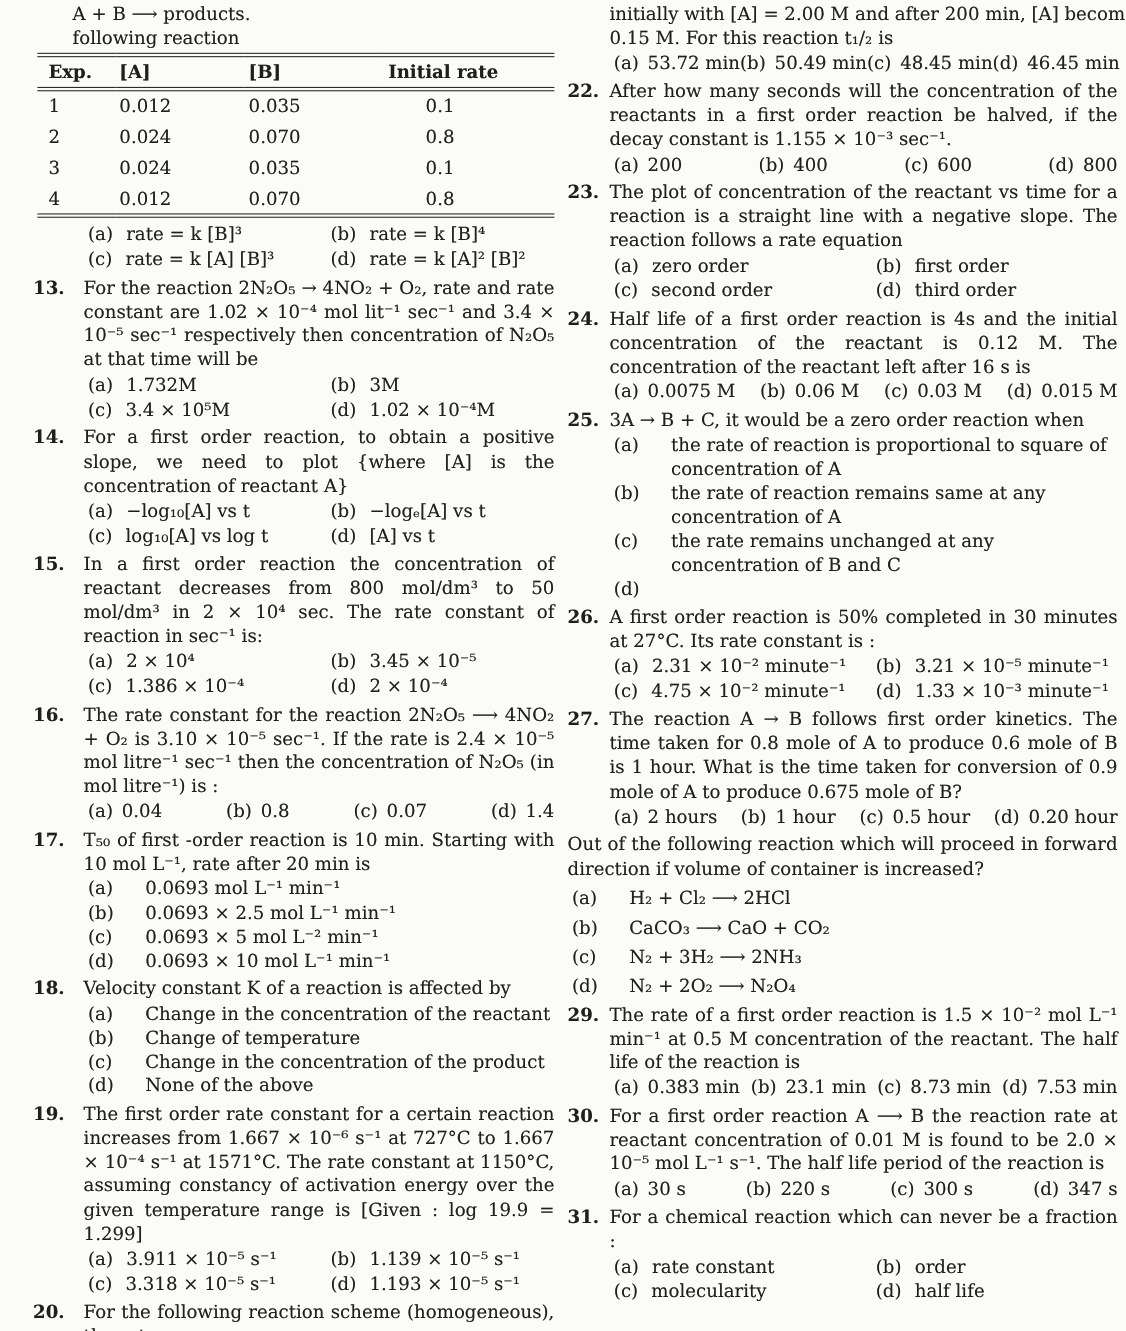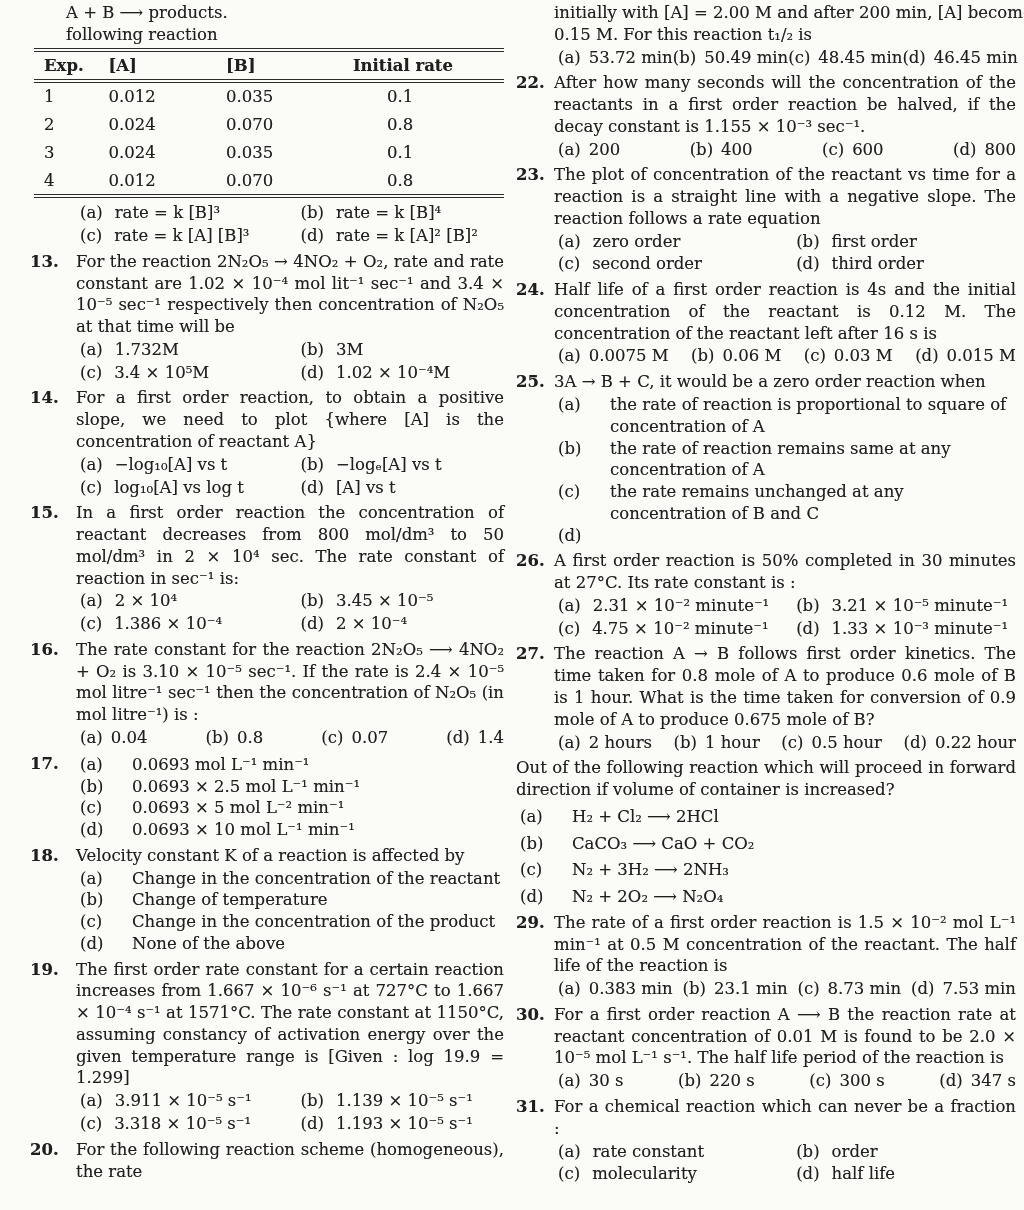--- a/index.html
+++ b/index.html
@@ -144,20 +144,21 @@
               <span class="opt"><span class="olabel">(a)</span><span class="otext">0.04</span></span>
               <span class="opt"><span class="olabel">(b)</span><span class="otext">0.8</span></span>
               <span class="opt"><span class="olabel">(c)</span><span class="otext">0.07</span></span>
               <span class="opt"><span class="olabel">(d)</span><span class="otext">1.4</span></span>
             </div>
           </div>
         </div>
         <div class="question">
           <span class="qnum">17.</span>
           <div class="qbody">
+            <div class="qtext">T₅₀ of first -order reaction is 10 min. Starting with 10 mol L⁻¹, rate after 20 min is</div>
             <div class="opts list">
               <span class="opt">
                 <span class="olabel">(a)</span>
                 <span class="otext">0.0693 mol L⁻¹ min⁻¹</span>
               </span>
               <span class="opt">
                 <span class="olabel">(b)</span>
                 <span class="otext">0.0693 × 2.5 mol L⁻¹ min⁻¹</span>
               </span>
               <span class="opt">
@@ -303,21 +304,21 @@
           </div>
         </div>
         <div class="question">
           <span class="qnum">27.</span>
           <div class="qbody">
             <div class="qtext">The reaction A → B follows first order kinetics. The time taken for 0.8 mole of A to produce 0.6 mole of B is 1 hour. What is the time taken for conversion of 0.9 mole of A to produce 0.675 mole of B?</div>
             <div class="opts row">
               <span class="opt"><span class="olabel">(a)</span><span class="otext">2 hours</span></span>
               <span class="opt"><span class="olabel">(b)</span><span class="otext">1 hour</span></span>
               <span class="opt"><span class="olabel">(c)</span><span class="otext">0.5 hour</span></span>
-              <span class="opt"><span class="olabel">(d)</span><span class="otext">0.22 hour</span></span>
+              <span class="opt"><span class="olabel">(d)</span><span class="otext">0.20 hour</span></span>
             </div>
           </div>
         </div>
         <div class="question">
           <div class="qbody">
             <div class="qtext">Out of the following reaction which will proceed in forward direction if volume of container is increased?</div>
             <div class="opts list spaced">
               <span class="opt">
                 <span class="olabel">(a)</span>
                 <span class="otext">H₂ + Cl₂ ⟶ 2HCl</span>

